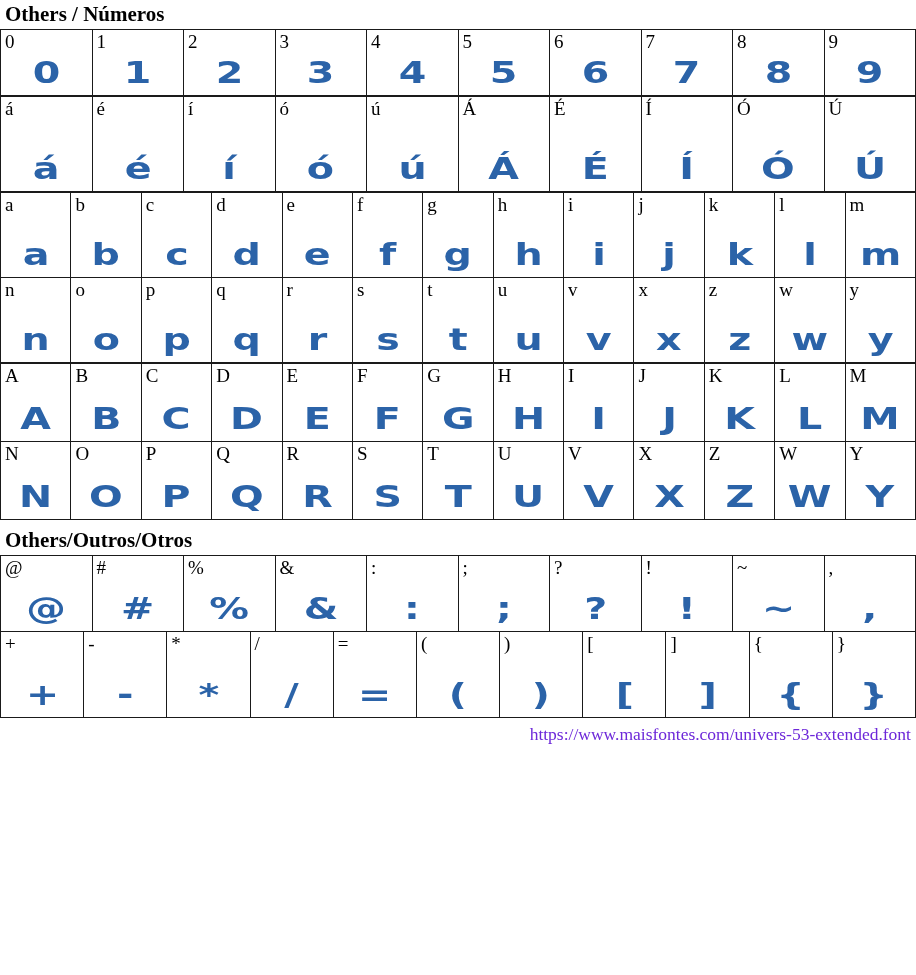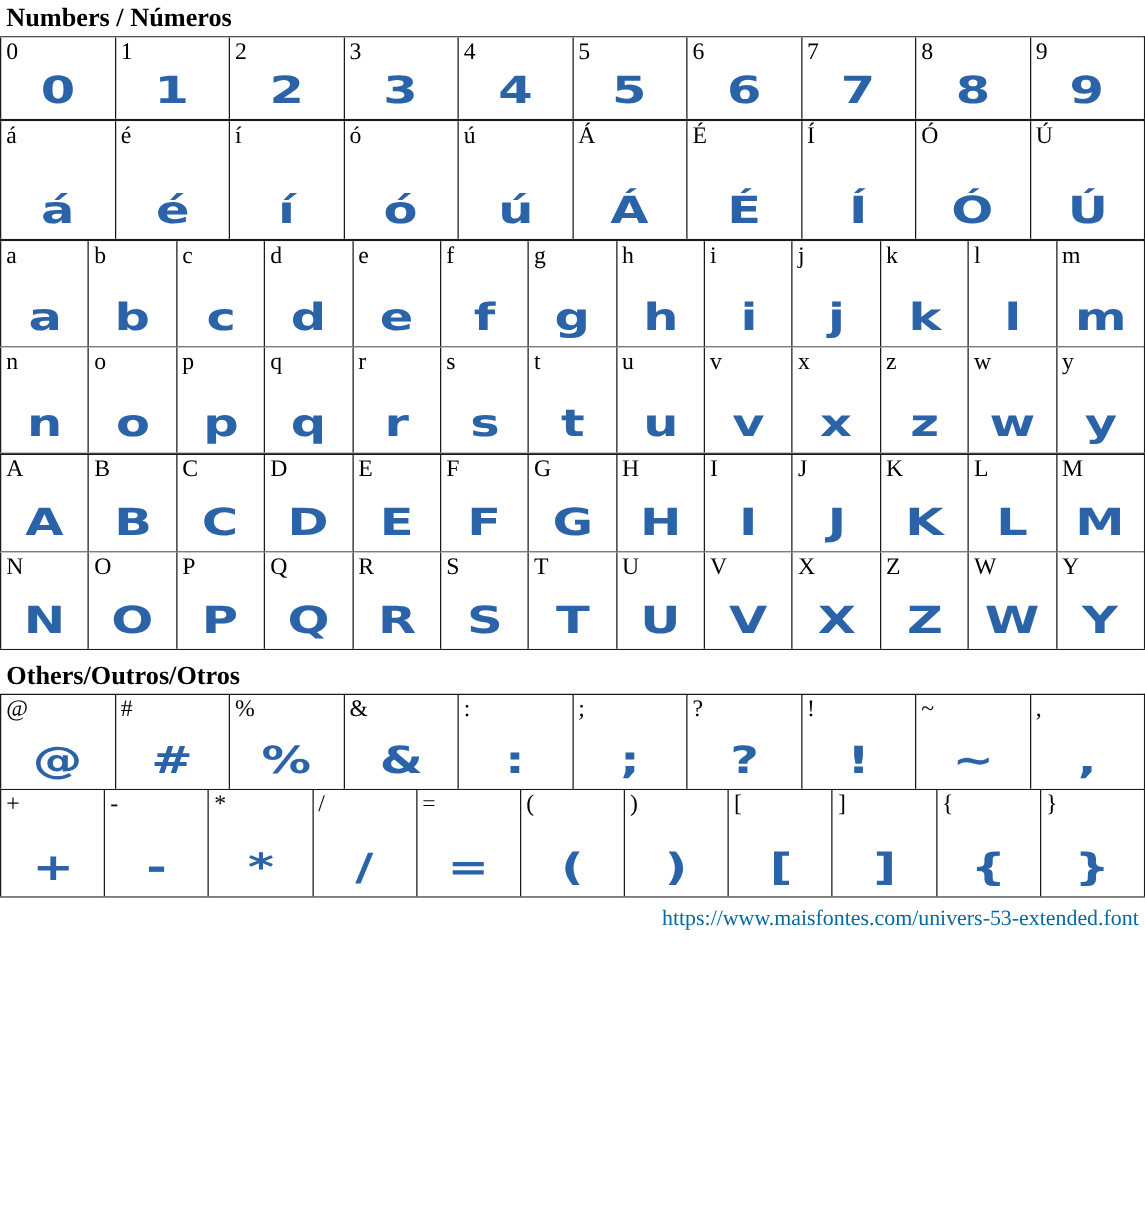--- a/index.html
+++ b/index.html
@@ -53,31 +53,31 @@
     line-height:1;
     display:inline-block;
     transform:scaleX(1.32);
     transform-origin:center bottom;
     white-space:pre;
   }
   .footer-url{
     text-align:right;
     font-family:"Liberation Serif",serif;
     font-size:17.5px;
-    color:#0369a1;
+    color:#6d28d9;
     padding:6px 5px 0 0;
   }
 </style>
 </head>
 <body>
 
 <div class="page">
 
   <section>
-    <h2 class="section-title first">Numbers / Números</h2>
+    <h2 class="section-title first">Others / Números</h2>
     <div class="glyph-table">
         <div class="grid-row" style="grid-template-columns: repeat(10, 1fr); height: 65px;">
           <div class="cell">
             <span class="lbl">0</span>
             <span class="glyphwrap">
               <span class="glyph" style="color: rgb(43, 99, 168);">0</span>
             </span>
           </div>
           <div class="cell">
             <span class="lbl">1</span>

